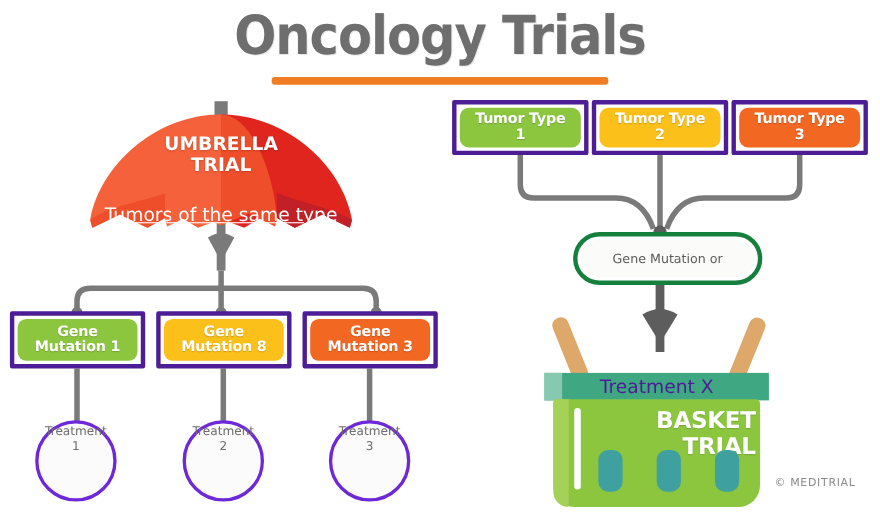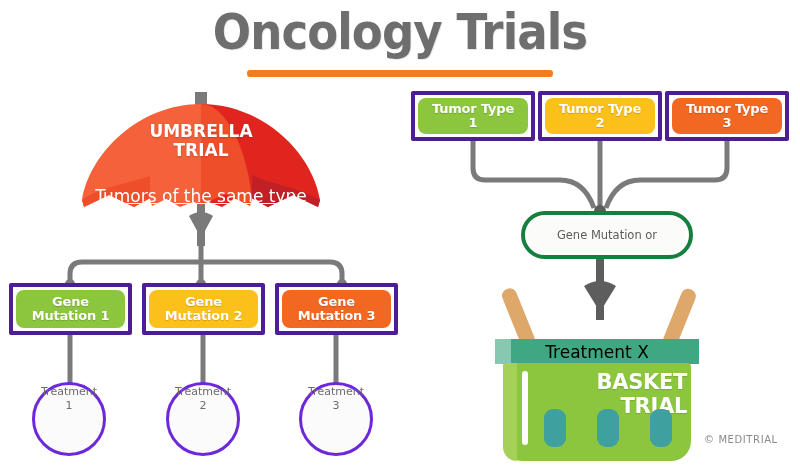--- a/index.html
+++ b/index.html
@@ -100,21 +100,21 @@
   }
   #tr1{left:32px;top:382px;}
   #tr2{left:166px;top:382px;}
   #tr3{left:299px;top:382px;}
 
   
   .band{
     position:absolute;left:495px;top:339px;width:204px;height:25px;
     background:#3fa882;
     display:flex;align-items:center;justify-content:center;
-    color:#000000;font-size:17px;
+    color:#4c1d95;font-size:17px;
     font-family:"DejaVu Sans", sans-serif;
   }
   .band .lt{position:absolute;left:0;top:0;width:16px;height:25px;background:#86c9b0;}
   .basket-body{
     position:absolute;left:503px;top:363px;width:188px;height:98px;
     background:#8cc63f;
     border-radius:4px 4px 20px 20px;
     text-align:right;
   }
   .basket-shade{
@@ -239,21 +239,21 @@
 
   <div class="pbox green" id="gene1">
     <div class="inner">
       <span><span>Gene</span><br>
       <span>Mutation 1</span></span>
     </div>
   </div>
   <div class="pbox amber" id="gene2">
     <div class="inner">
       <span><span>Gene</span><br>
-      <span>Mutation 2</span></span>
+      <span>Mutation 8</span></span>
     </div>
   </div>
   <div class="pbox orange" id="gene3">
     <div class="inner">
       <span><span>Gene</span><br>
       <span>Mutation 3</span></span>
     </div>
   </div>
 
   <div class="circle" id="tr1">

